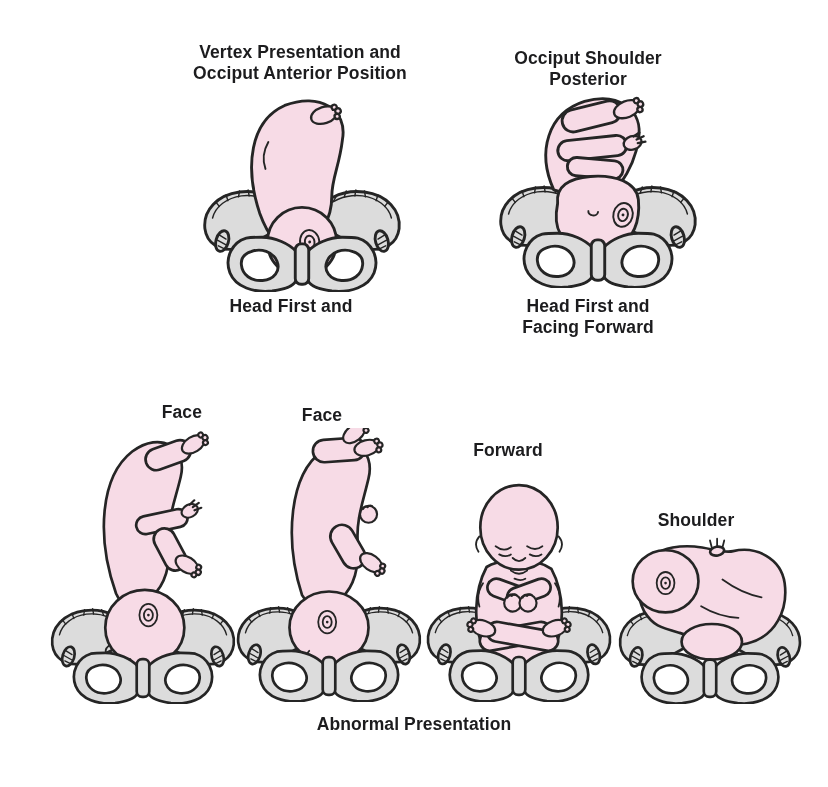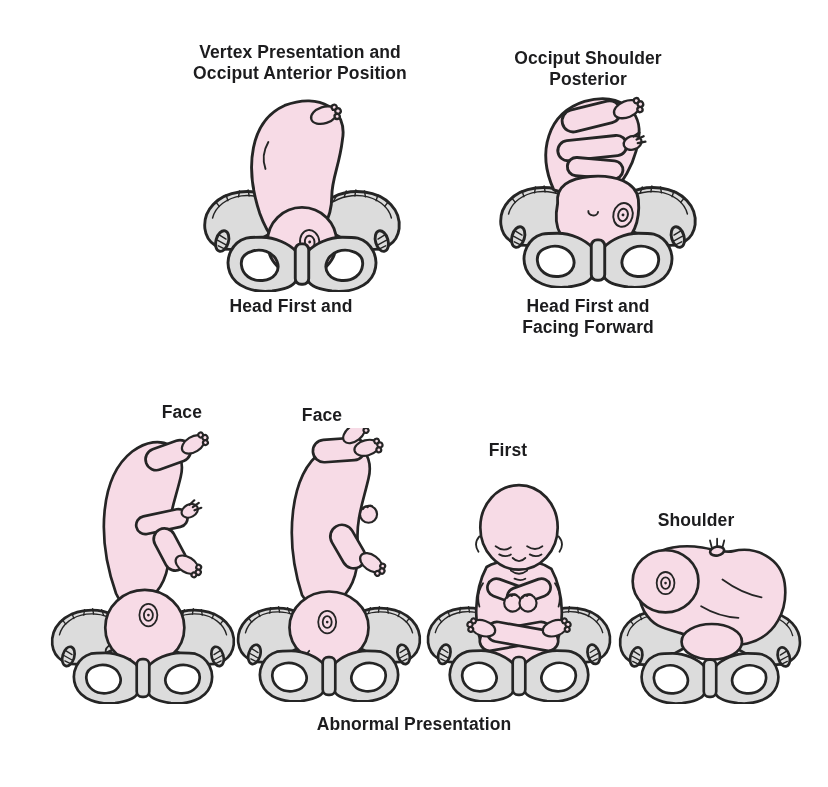--- a/index.html
+++ b/index.html
@@ -118,21 +118,21 @@
   <div class="t" style="left:141px;top:296px;width:300px;">
     <span>Head First and</span>
   </div>
   <div class="t" style="left:438px;top:296px;width:300px;">
     <span>Head First and</span>
     <span>Facing Forward</span>
   </div>
 
   <div class="t" style="left:52px;top:402px;width:150px;text-align:right;">Face</div>
   <div class="t" style="left:247px;top:405px;width:150px;">Face</div>
-  <div class="t" style="left:433px;top:440px;width:150px;">First</div>
+  <div class="t" style="left:433px;top:440px;width:150px;">Forward</div>
   <div class="t" style="left:621px;top:510px;width:150px;">Shoulder</div>
 
   <div class="fig" style="left:44px;top:430px;width:198px;height:274px;">
     <svg viewBox="0 0 220 305">
       <use href="#pelvis-back" transform="translate(0,195)"></use>
       <g>
         <path class="skin" d="M80,182 C58,120 62,52 98,24 C130,0 160,20 152,52 C146,78 137,98 139,124 C141,156 132,178 114,190 C97,200 86,196 80,182 Z"></path>
         <rect class="skin" x="112" y="16" width="52" height="24" rx="12" transform="rotate(-20 138 28)"></rect>
         <g transform="translate(166,16) rotate(-32)">
             <use href="#foot-shape"></use>

